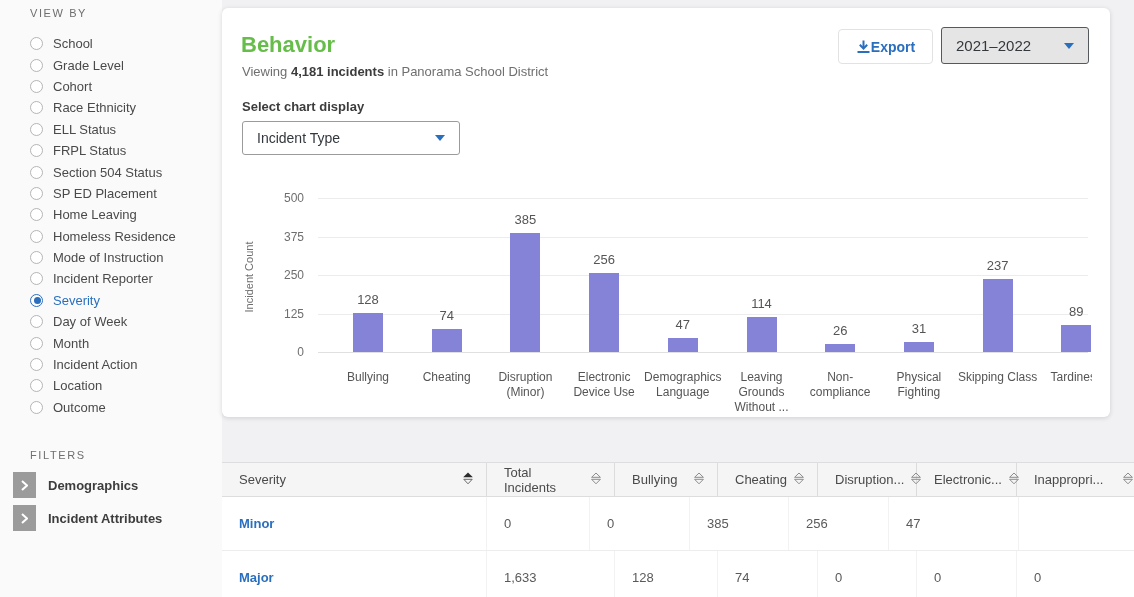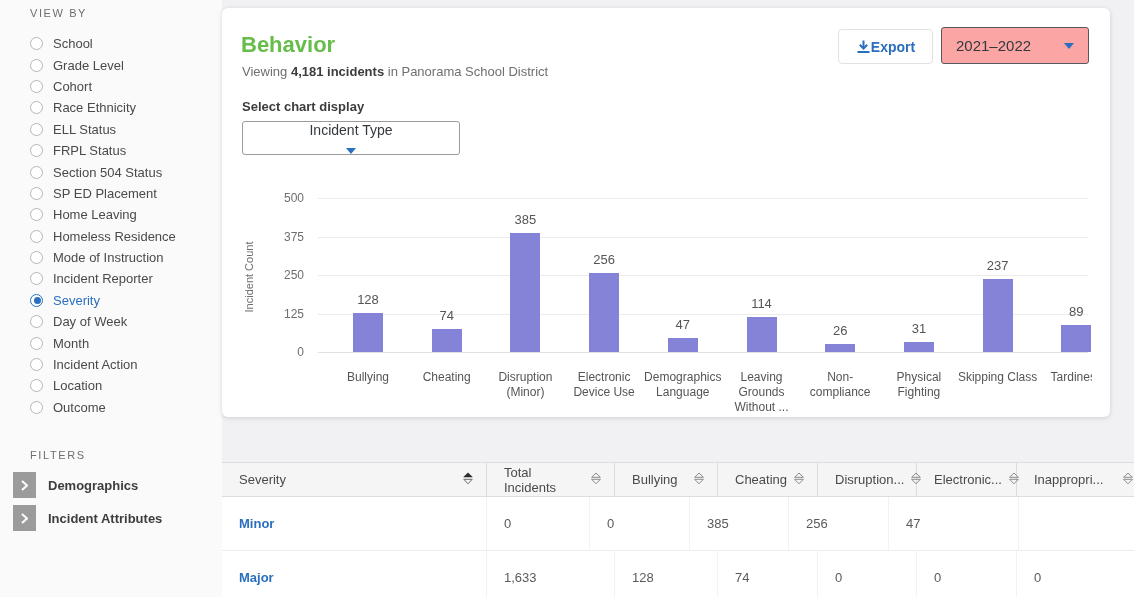--- a/index.html
+++ b/index.html
@@ -27,29 +27,29 @@
 
   
   .card { position:absolute; left:222px; top:8px; width:888px; height:409px; background:#fff;
     border-radius:6px; box-shadow:0 1px 5px rgba(0,0,0,0.14); overflow:hidden; }
   .card-title { position:absolute; left:19px; top:24px; font-size:22px; font-weight:700; color:#67bd4a; }
   .card-sub { position:absolute; left:20px; top:56px; font-size:13px; color:#6f6f6f; }
   .card-sub b { color:#3c3c3c; }
   .export-btn { position:absolute; left:616px; top:21px; width:95px; height:35px; background:#fff;
     border:1px solid #e2e2e2; border-radius:4px; display:flex; align-items:center; justify-content:center;
     color:#2a6fbe; font-size:14px; font-weight:700; cursor:pointer; }
-  .year-select { position:absolute; left:719px; top:19px; width:148px; height:37px; background:#fca5a5;
+  .year-select { position:absolute; left:719px; top:19px; width:148px; height:37px; background:#e5e5e5;
     border:1px solid #55595e; border-radius:3px; display:flex; align-items:center; cursor:pointer;
     padding:0 14px; font-size:15px; color:#33383d; justify-content:space-between; }
   .caret { width:0; height:0; border-left:5.5px solid transparent; border-right:5.5px solid transparent;
     border-top:6px solid #2a6fbe; }
   .chart-display-label { position:absolute; left:20px; top:91px; font-size:13px; font-weight:700; color:#3c3c3c; }
   .chart-select { position:absolute; left:20px; top:113px; width:218px; height:34px; border:1px solid #9b9b9b;
     border-radius:3px; background:#fff; display:flex; align-items:center; justify-content:space-between;
-    padding:0 14px; font-size:14px; color:#33383d; cursor:pointer;flex-direction:column; }
+    padding:0 14px; font-size:14px; color:#33383d; cursor:pointer; }
 
   
   .chart { position:absolute; left:0; top:168px; width:870px; height:245px; overflow:hidden; }
   .ylabel { position:absolute; left:-28px; top:95px; width:110px; text-align:center; font-size:11px;
     color:#6e6e6e; transform:rotate(-90deg); }
   .gridline { position:absolute; height:1px; background:#ececec; }
   .gridline.base { background:#e0e0e0; }
   .tick-label { position:absolute; width:46px; text-align:right; font-size:12px; color:#6e6e6e; }
   .bar { position:absolute; background:#8583d8; }
   .bar-value { position:absolute; width:60px; text-align:center; font-size:13px; color:#555; }

